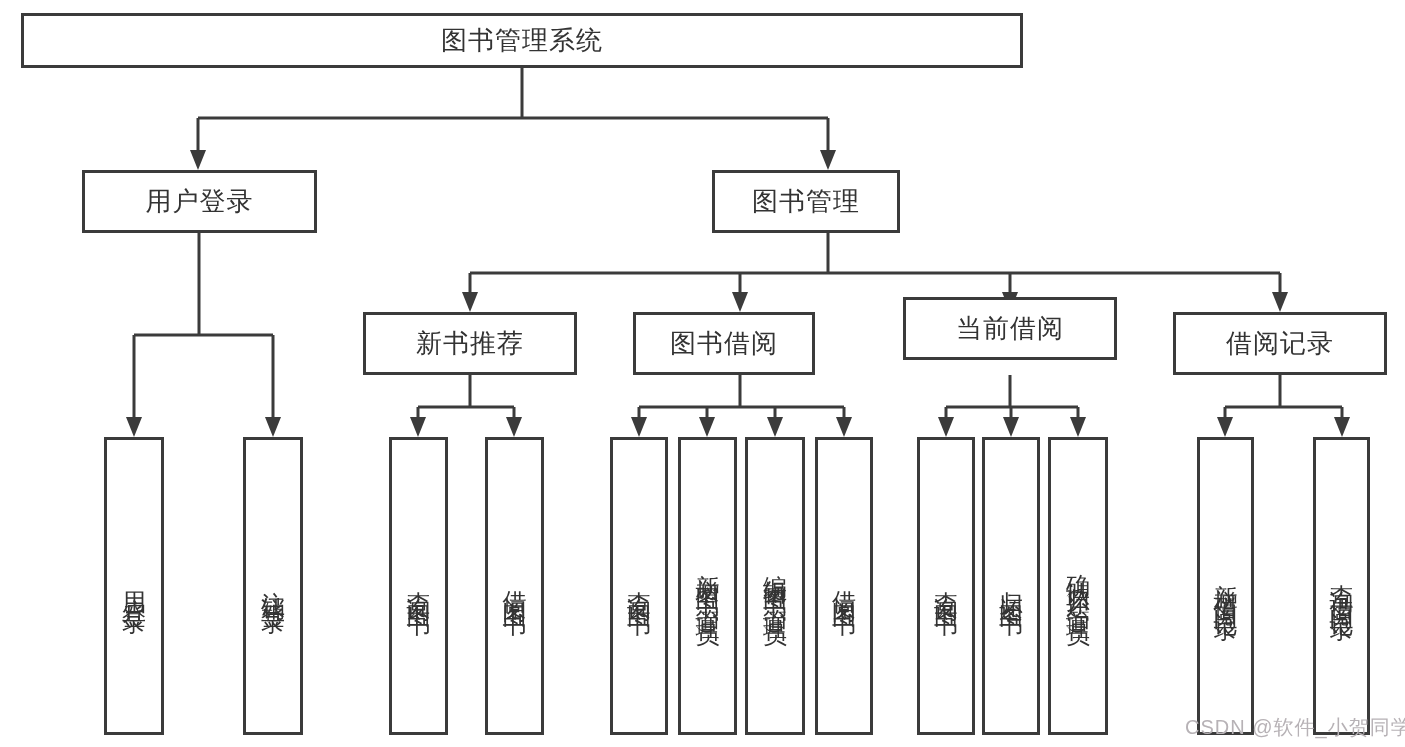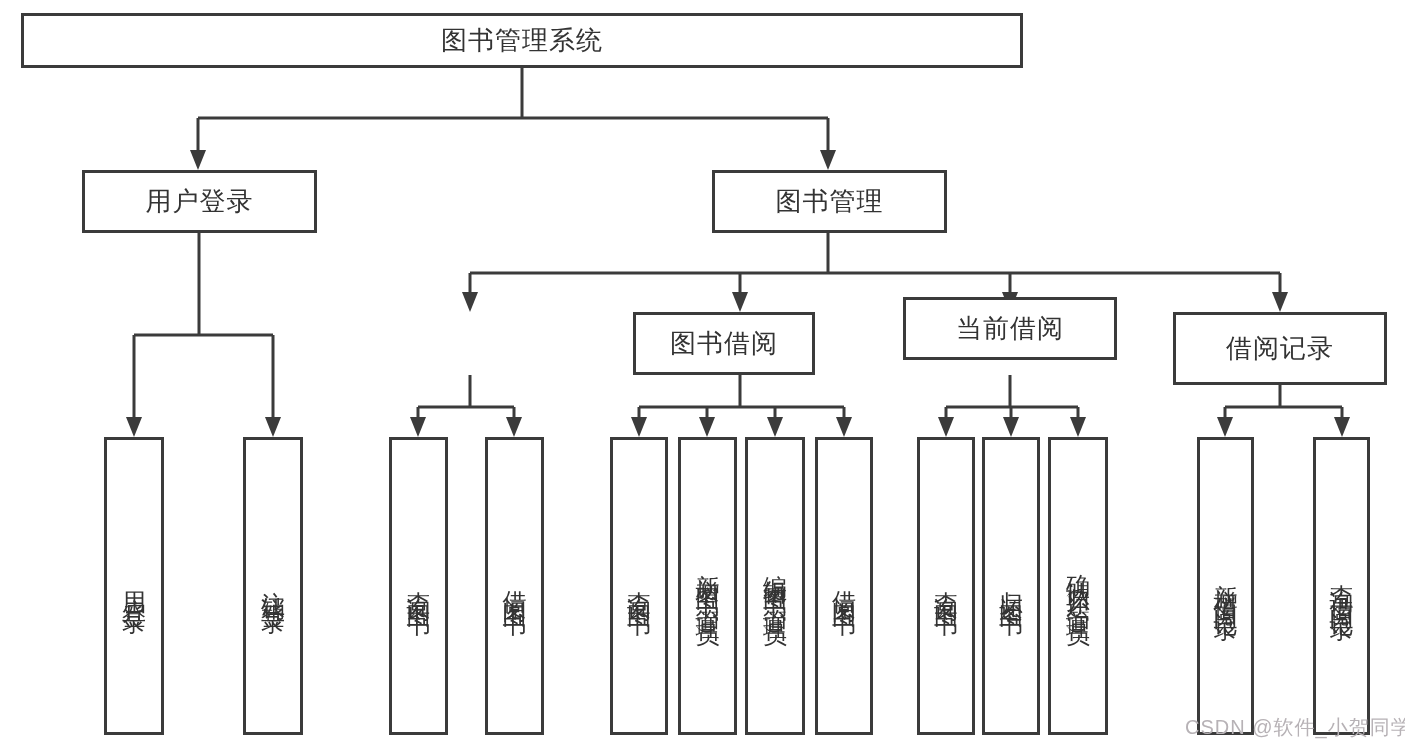--- a/index.html
+++ b/index.html
@@ -116,25 +116,26 @@
       </g>
     <g>
         <line x1="1342" y1="407" x2="1342" y2="419"></line>
         <polygon fill="#3b3b3b" stroke="none" points="1334,417 1350,417 1342,437"></polygon>
       </g>
   </svg>
 
   <div class="node h-node" style="left:21px;top:13px;width:1002px;height:55px">图书管理系统</div>
 
   <div class="node h-node" style="left:82px;top:170px;width:235px;height:63px">用户登录</div>
-  <div class="node h-node" style="left:712px;top:170px;width:235px;height:63px">图书管理</div>
+  <div class="node h-node" style="left:712px;top:170px;width:188px;height:63px">图书管理</div>
 
+  <div class="node h-node" style="left:363px;top:312px;width:214px;height:63px">新书推荐</div>
   <div class="node h-node" style="left:633px;top:312px;width:182px;height:63px">图书借阅</div>
   <div class="node h-node" style="left:903px;top:297px;width:214px;height:63px">当前借阅</div>
-  <div class="node h-node" style="left:1173px;top:312px;width:214px;height:73px">借阅记录</div>
+  <div class="node h-node" style="left:1173px;top:312px;width:214px;height:63px">借阅记录</div>
 
   <div class="node v-node" style="left:104px;top:437px;width:60px;height:298px">用户登录</div>
   <div class="node v-node" style="left:243px;top:437px;width:60px;height:298px">注销登录</div>
 
   <div class="node v-node" style="left:389px;top:437px;width:59px;height:298px">查询图书</div>
   <div class="node v-node" style="left:485px;top:437px;width:59px;height:298px">借阅图书</div>
 
   <div class="node v-node" style="left:610px;top:437px;width:58px;height:298px">查询图书</div>
   <div class="node v-node" style="left:678px;top:437px;width:59px;height:298px">新增图书（管理员）</div>
   <div class="node v-node" style="left:745px;top:437px;width:60px;height:298px">编辑图书（管理员）</div>

